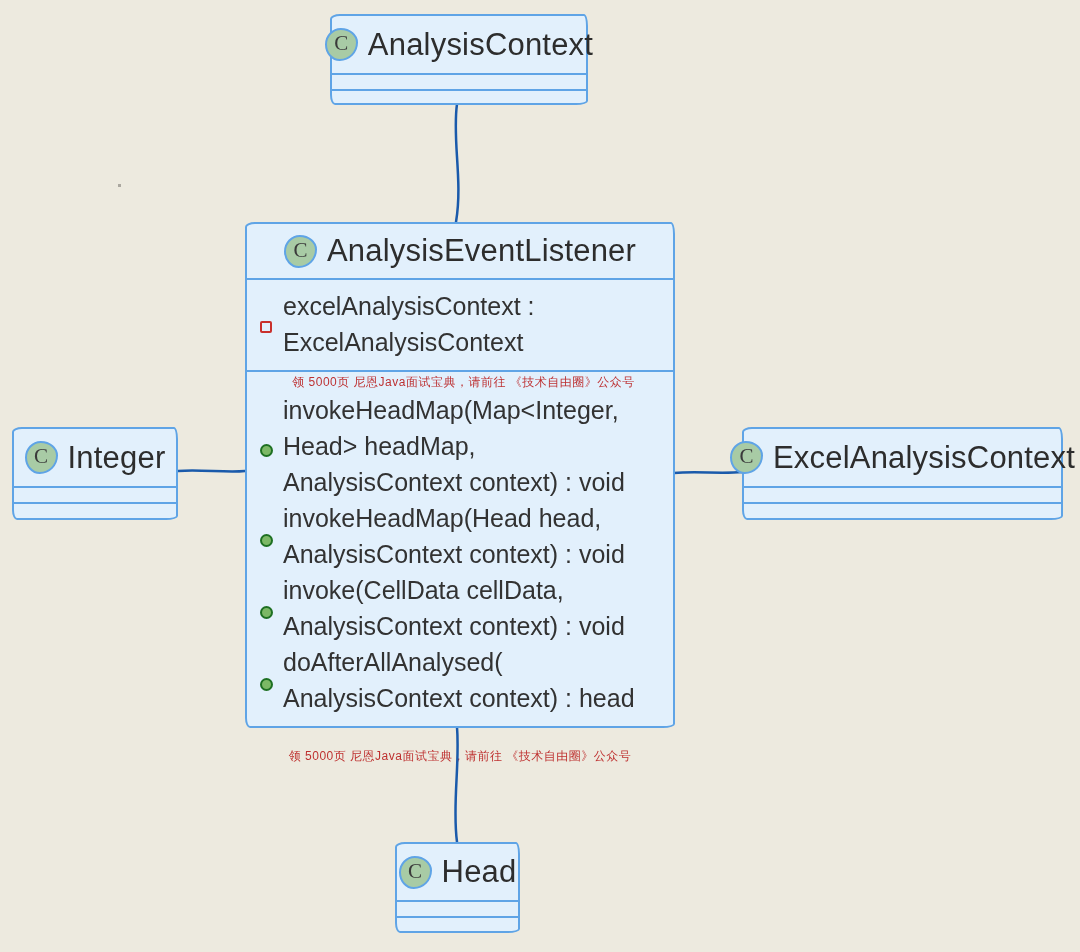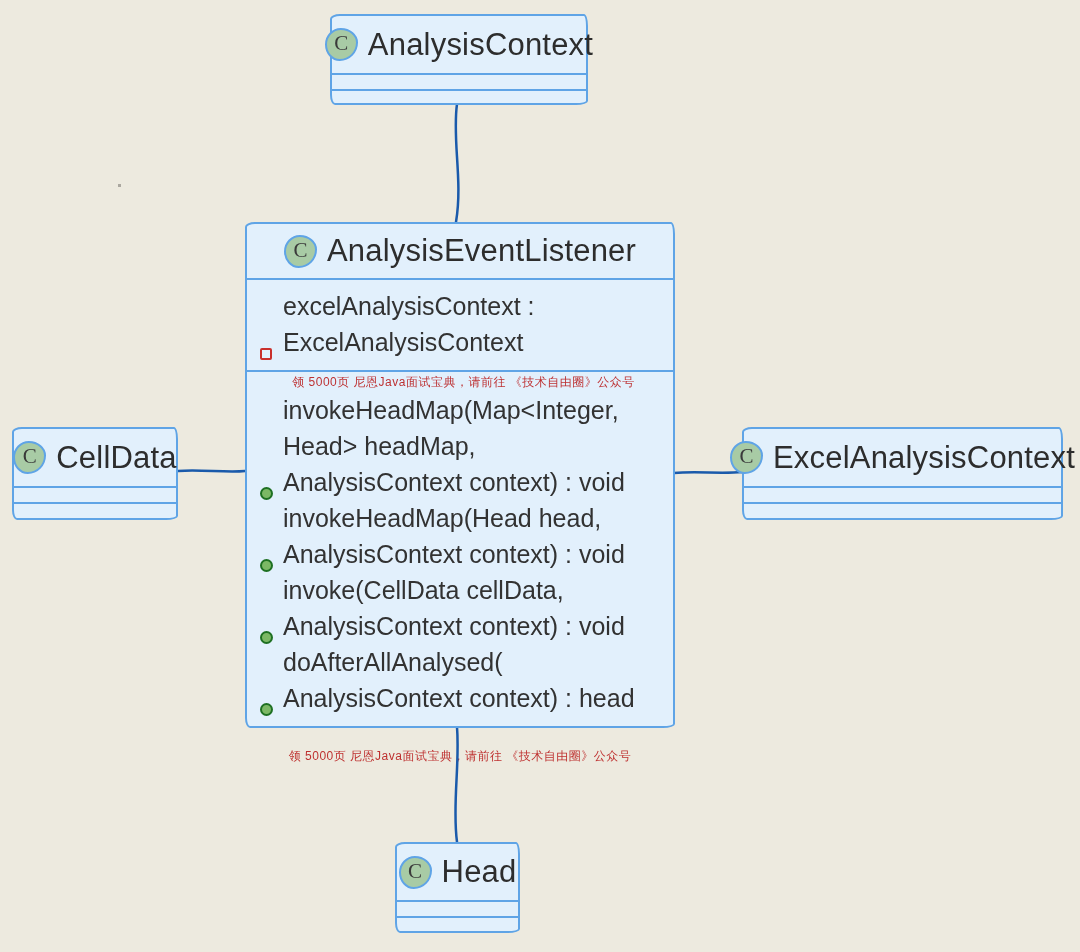--- a/index.html
+++ b/index.html
@@ -90,21 +90,21 @@
 
   .comp {
     border-top: 2px solid #5FA4E6;
     box-sizing: border-box;
   }
   .comp.fields  { height: 92px; padding: 8px 6px 0 13px; }
   .comp.methods { flex: 1 1 auto; padding: 0 6px 0 13px; }
 
   .member {
     display: flex;
-    align-items: flex-end;
+    align-items: center;
   }
   .mtext {
     white-space: pre-line;
     font-size: 25px;
     line-height: 36px;
     color: #323232;
   }
   .sq-icon {
     flex: 0 0 auto;
     width: 12px; height: 12px;
@@ -213,21 +213,21 @@
 AnalysisContext context) : head</span>
       </div>
     </div>
   </div>
 
   <div class="class-box box-left">
     <div class="hdr">
       <span class="cicon">
         <span class="cletter">C</span>
       </span>
-      <span class="cname">CellData</span>
+      <span class="cname">Integer</span>
     </div>
     <div class="empty-comp first"></div>
     <div class="empty-comp second"></div>
   </div>
 
   <div class="class-box box-right">
     <div class="hdr">
       <span class="cicon">
         <span class="cletter">C</span>
       </span>

